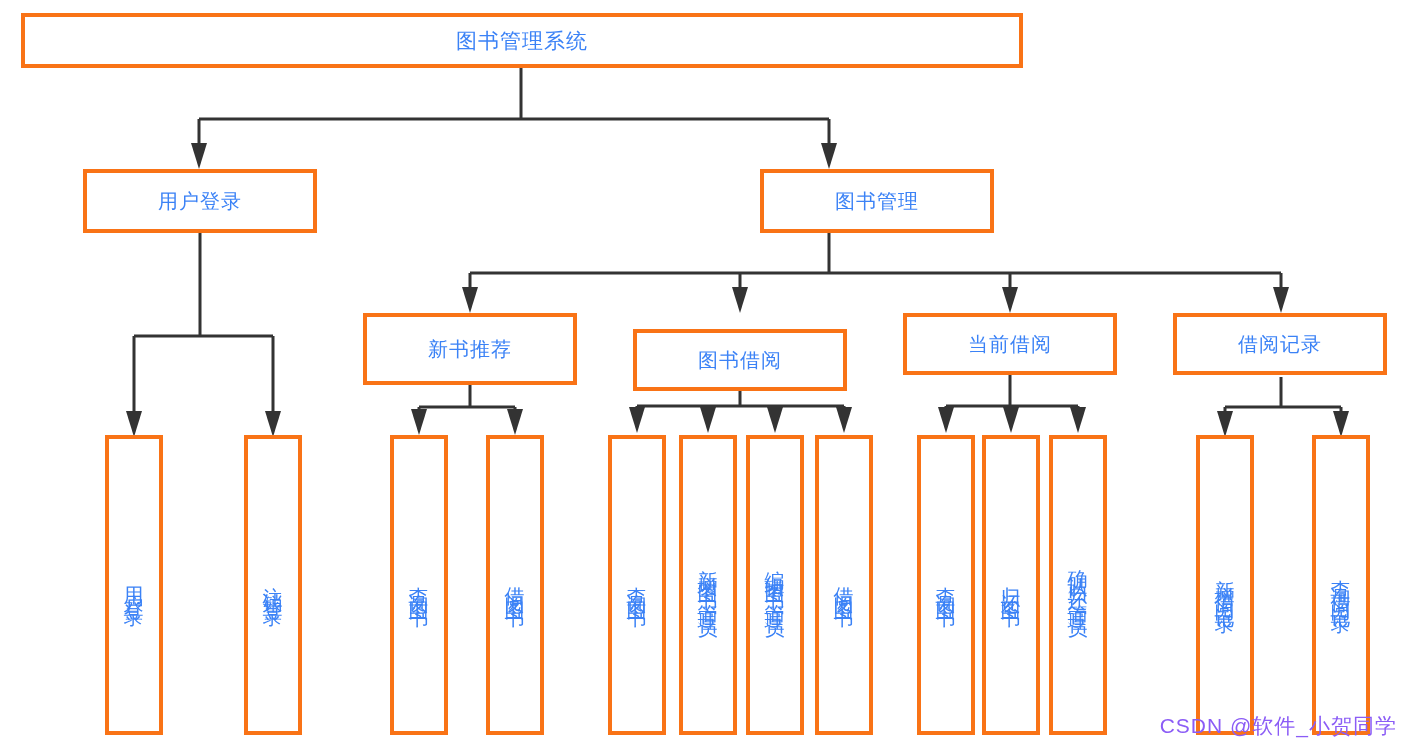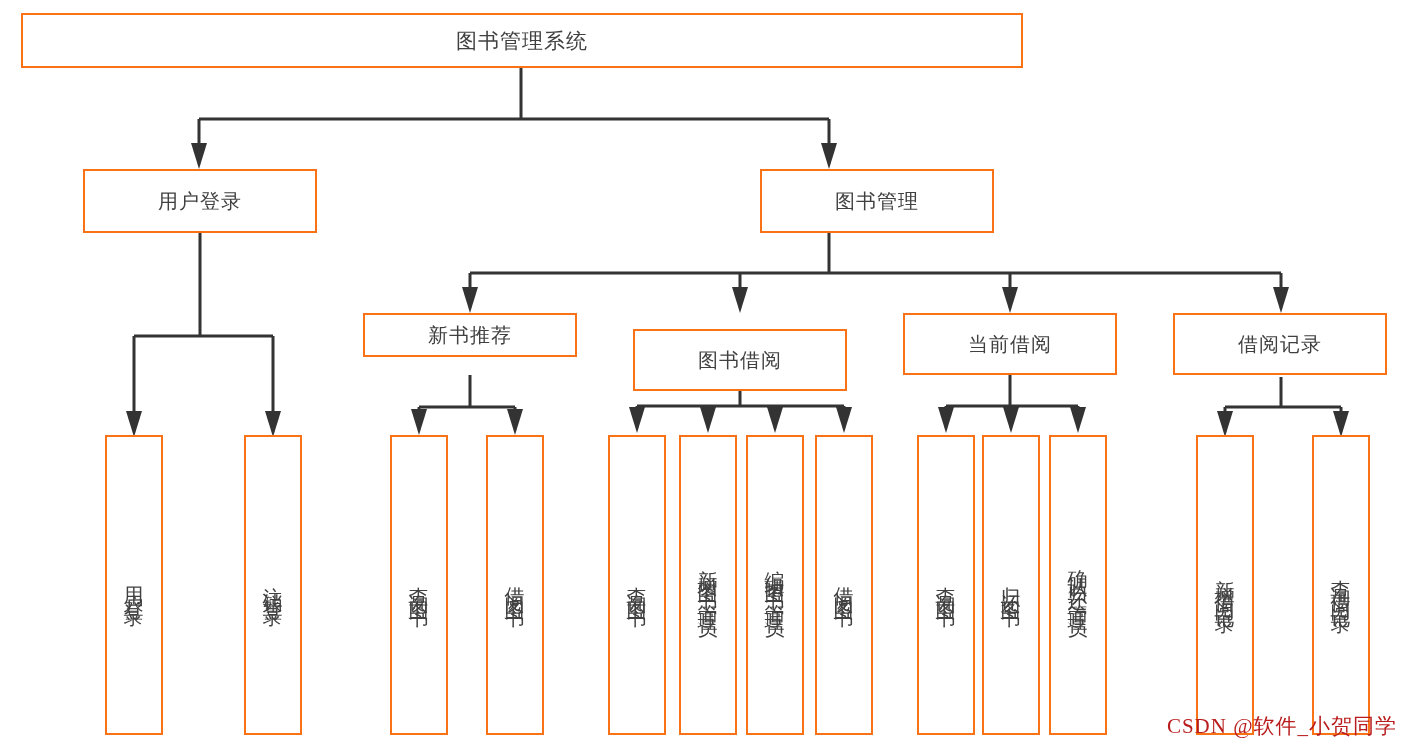--- a/index.html
+++ b/index.html
@@ -12,26 +12,26 @@
     overflow: hidden;
   }
   svg.connectors {
     position: absolute;
     left: 0; top: 0;
     width: 1405px; height: 747px;
   }
   .node {
     position: absolute;
     background: #ffffff;
-    border: 2px solid #f97316;
+    border: 4px solid #f97316;
     box-sizing: border-box;
     display: flex;
     align-items: center;
     justify-content: center;
-    color: #404040;
+    color: #3b82f6;
     z-index: 2;
   }
   .node.h span {
     font-size: 20px;
     letter-spacing: 1px;
     white-space: nowrap;
   }
   .node.v span {
     writing-mode: vertical-rl;
     text-orientation: mixed;
@@ -39,21 +39,21 @@
     letter-spacing: 7px;
     line-height: 1;
   }
   
   #n-root  { left: 21px;  top: 13px;  width: 1002px; height: 55px; }
   #n-root span { font-size: 21px; }
   
   #n-l2a { left: 83px;  top: 169px; width: 234px; height: 64px; }
   #n-l2b { left: 712px; top: 169px; width: 234px; height: 64px; margin-left: 48px; }
   
-  #n-l3a { left: 363px;  top: 313px; width: 214px; height: 44px; }
+  #n-l3a { left: 363px;  top: 313px; width: 214px; height: 72px; }
   #n-l3b { left: 633px;  top: 329px; width: 214px; height: 62px; }
   #n-l3c { left: 903px;  top: 313px; width: 214px; height: 62px; }
   #n-l3d { left: 1173px; top: 313px; width: 214px; height: 62px; }
   
   .leaf { top: 435px; width: 58px; height: 300px; }
   #n-a1 { left: 105px; }
   #n-a2 { left: 244px; }
   #n-b1 { left: 390px; }
   #n-b2 { left: 486px; }
   #n-c1 { left: 608px; }
@@ -63,24 +63,24 @@
   #n-d1 { left: 917px; }
   #n-d2 { left: 982px; }
   #n-d3 { left: 1049px; }
   #n-e1 { left: 1196px; }
   #n-e2 { left: 1312px; }
   .watermark {
     position: absolute;
     right: 8px;
     top: 712px;
     font-size: 21px;
-    color: #b91c1c;
+    color: #8b5cf6;
     letter-spacing: 1px;
     z-index: 3;
-    font-family: Liberation Serif, serif;
+    font-family: Liberation Sans, sans-serif;
     white-space: nowrap;
   }
 </style>
 </head>
 <body>
 
 <div class="canvas">
 
   <svg class="connectors" viewBox="0 0 1405 747" fill="none" stroke="#333333" stroke-width="3">
 

